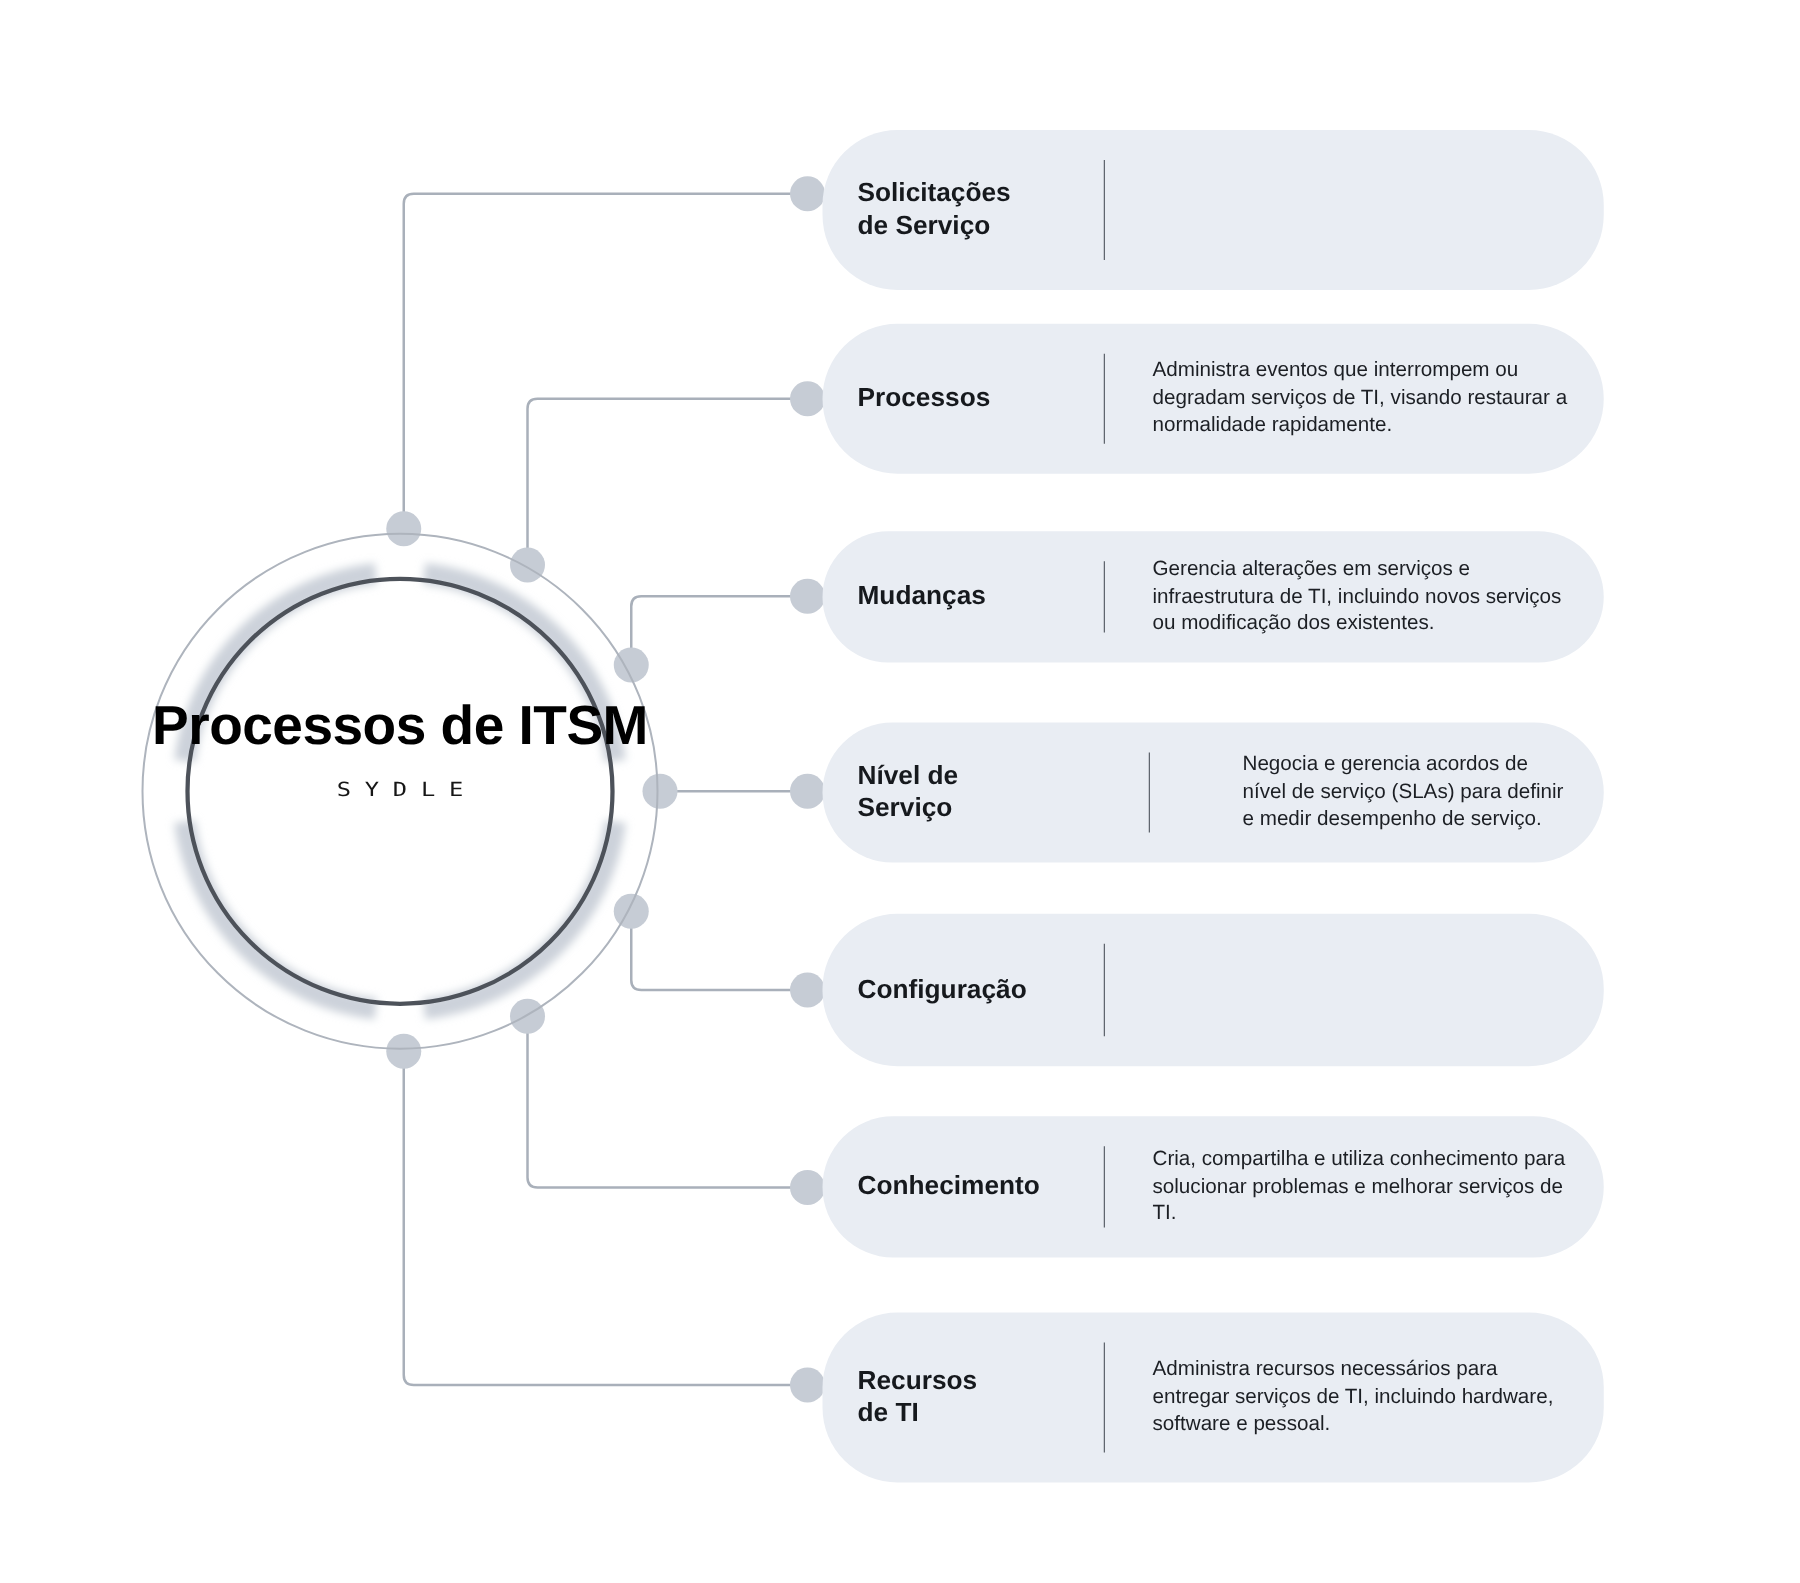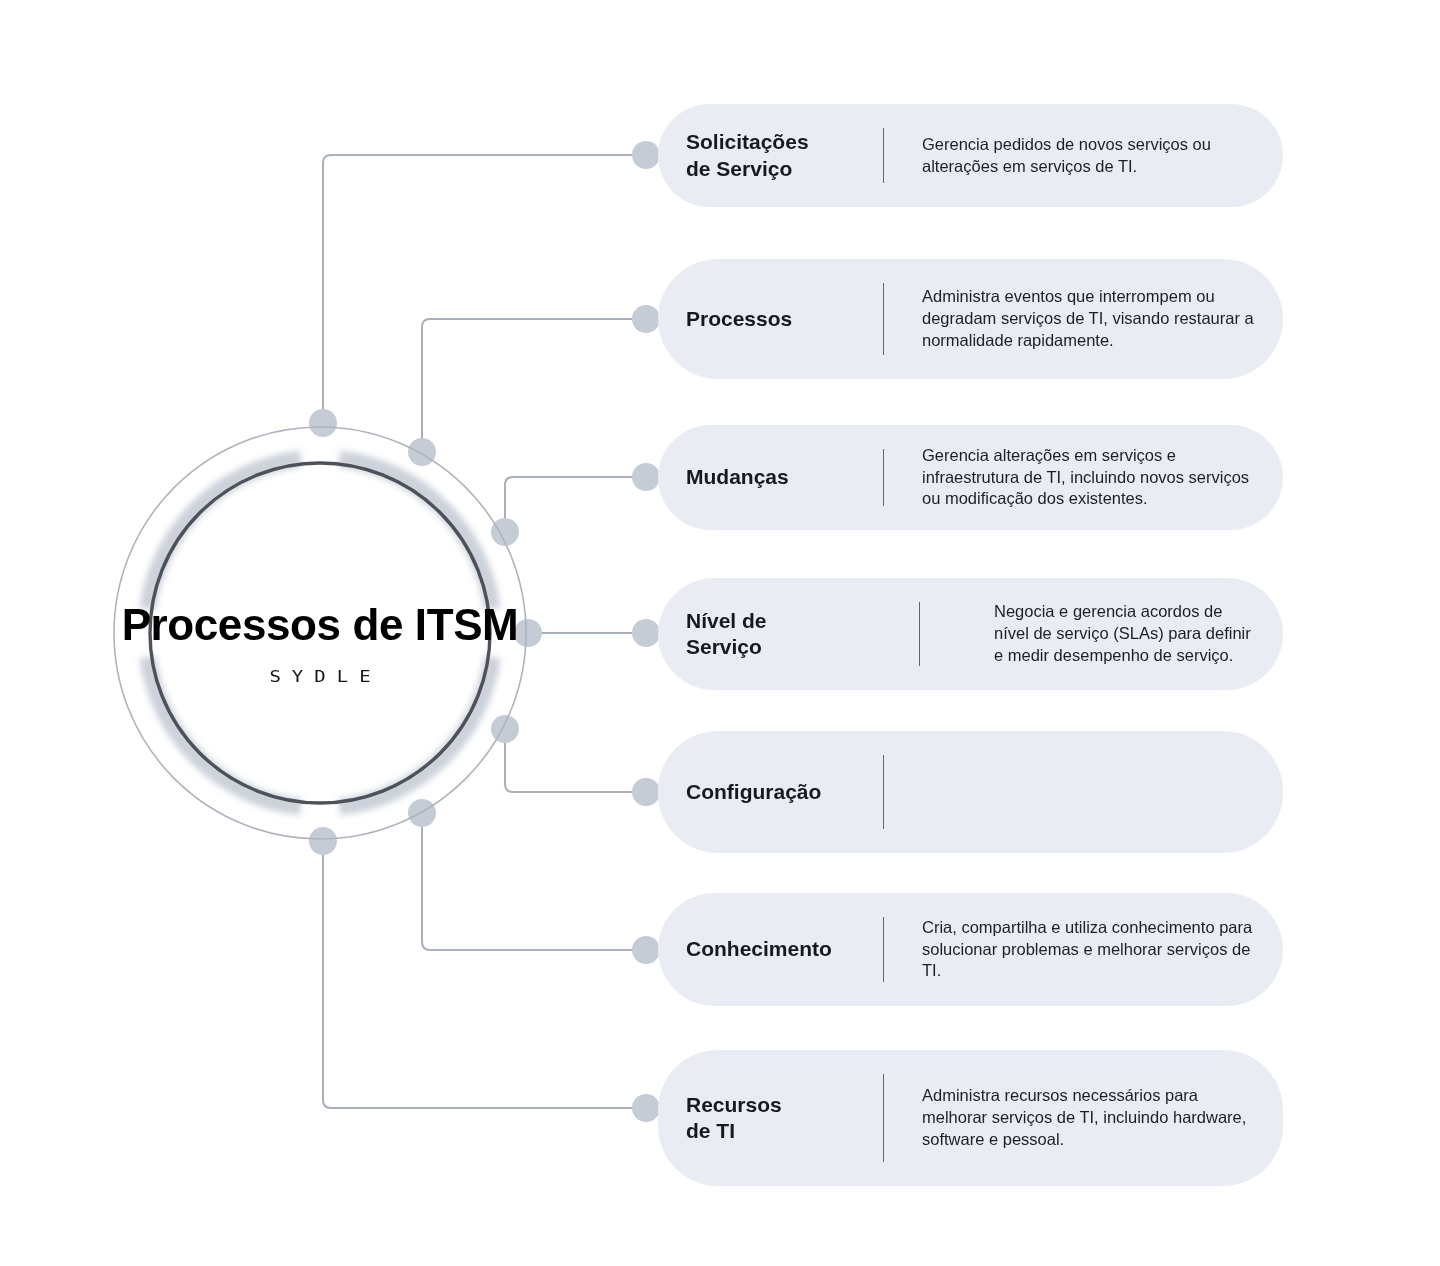--- a/index.html
+++ b/index.html
@@ -37,21 +37,20 @@
   }
   #hub svg { display:block; width:416px; height:416px; }
 
   .hub-text {
     position: absolute;
     left: 0;
     top: 130px;
     width: 416px;
     text-align: center;
     pointer-events: none;
-    margin-top: 44px;
   }
   .hub-title {
     font-size: 44px;
     font-weight: 700;
     line-height: 1.18;
     color: #000000;
     letter-spacing: -0.4px;
   }
   .hub-brand {
     margin-top: 14px;
@@ -170,25 +169,24 @@
       <circle cx="208" cy="208" r="170" fill="none" stroke="#4d525a" stroke-width="3.4"></circle>
     </svg>
 
     <div class="hub-text">
       <div class="hub-title">Processos
 de ITSM</div>
       <div class="hub-brand">SYDLE</div>
     </div>
   </div>
 
-  <div class="card" style="top:104px;  height:103px;">
+  <div class="card" style="top:104px;  height:128px;">
     <div class="card-title">Solicitações
 de Serviço</div>
     <div class="card-rule"></div>
-    <div class="card-desc">Gerencia pedidos de novos serviços ou alterações em serviços de TI.</div>
   </div>
 
   <div class="card" style="top:259px;  height:120px;">
     <div class="card-title">Processos</div>
     <div class="card-rule"></div>
     <div class="card-desc">Administra eventos que interrompem ou degradam serviços de TI, visando restaurar a normalidade rapidamente.</div>
   </div>
 
   <div class="card" style="top:425px;  height:105px;">
     <div class="card-title">Mudanças</div>
@@ -211,16 +209,16 @@
   <div class="card" style="top:893px;  height:113px;">
     <div class="card-title">Conhecimento</div>
     <div class="card-rule"></div>
     <div class="card-desc">Cria, compartilha e utiliza conhecimento para solucionar problemas e melhorar serviços de TI.</div>
   </div>
 
   <div class="card" style="top:1050px; height:136px;">
     <div class="card-title">Recursos
 de TI</div>
     <div class="card-rule"></div>
-    <div class="card-desc">Administra recursos necessários para melhorar serviços de TI, incluindo hardware, software e pessoal.</div>
+    <div class="card-desc">Administra recursos necessários para entregar serviços de TI, incluindo hardware, software e pessoal.</div>
   </div>
 
 </div>
 
 </body></html>

